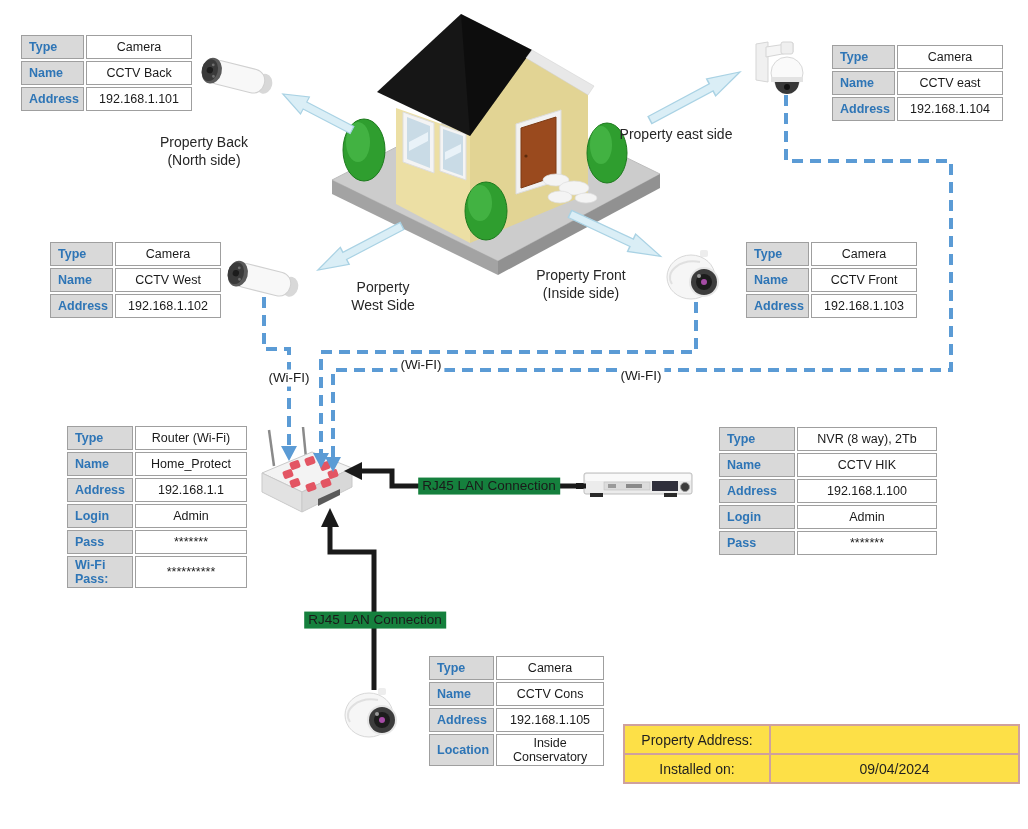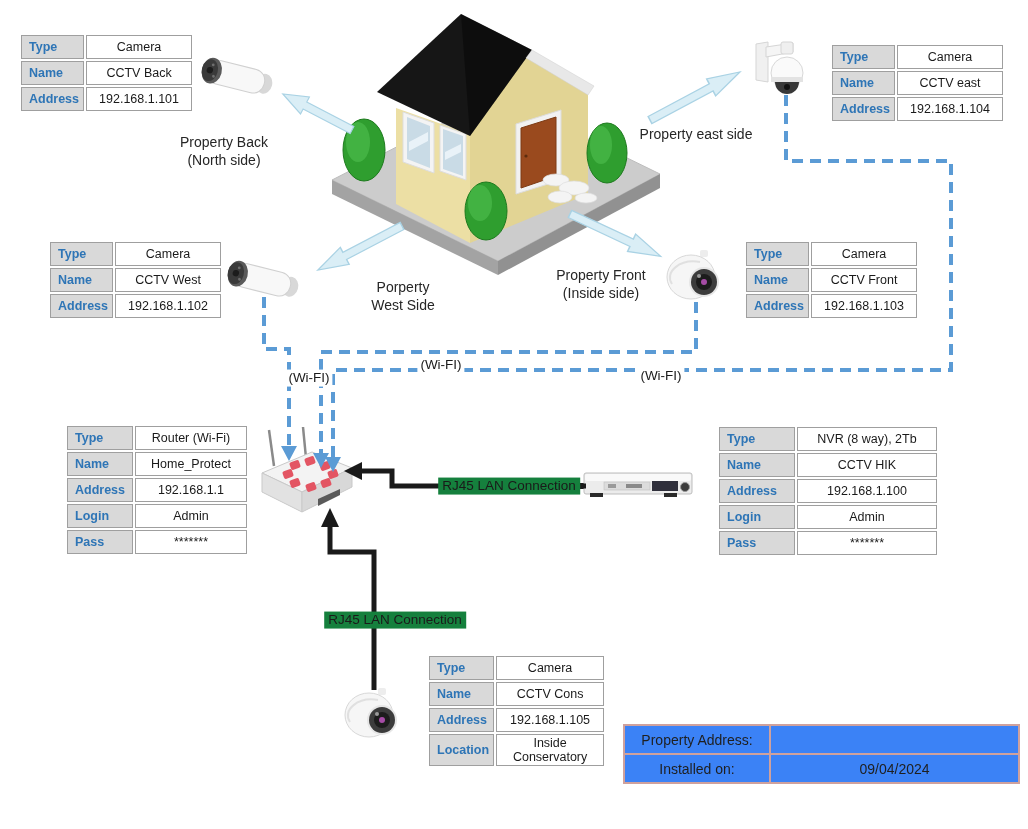--- a/index.html
+++ b/index.html
@@ -11,26 +11,26 @@
   .dev-table{position:absolute;border-spacing:2px;border-collapse:separate;
              table-layout:fixed;font-size:12.5px;}
   .dev-table td{border:1px solid #9f9f9f;height:20px;padding:1px 4px;
                 background:#fff;color:#1a1a1a;text-align:center;vertical-align:middle;
                 overflow:hidden;}
   .dev-table td.hdr{background:#d9d9d9;color:#2e75b6;font-weight:bold;
                     text-align:left;padding-left:7px;}
 
   
   .info-table{position:absolute;border-collapse:collapse;font-size:14px;}
-  .info-table td{border:2px solid #cfa19d;background:#3b82f6;height:27px;
+  .info-table td{border:2px solid #cfa19d;background:#fde047;height:27px;
                  text-align:center;vertical-align:middle;color:#1f1f1f;padding:0 8px;}
 
   
   .lbl{position:absolute;transform:translate(-50%,-50%);text-align:center;
-       color:#262626;font-size:14px;line-height:1.25;white-space:nowrap;margin-left:20px;}
+       color:#262626;font-size:14px;line-height:1.25;white-space:nowrap;}
   .wifi-lbl{background:#fff;padding:0 3px;font-size:13.5px;color:#1a1a1a;}
   .lan-lbl{background:#15803d;padding:0 4px;font-size:13.5px;color:#1a1a1a;}
 </style>
 </head>
 <body>
 
 <div id="canvas">
 
 <svg id="bg-svg" width="1028" height="829" viewBox="0 0 1028 829">
   <defs>
@@ -312,20 +312,24 @@
           <td>192.168.1.1</td>
         </tr>
   <tr>
           <td class="hdr">Login</td>
           <td>Admin</td>
         </tr>
   <tr>
           <td class="hdr">Pass</td>
           <td>*******</td>
         </tr>
+  <tr>
+          <td class="hdr">Wi-Fi Pass:</td>
+          <td>**********</td>
+        </tr>
 </tbody>
     </table>
 
 <table class="dev-table" style="left:717px;top:425px">
   <colgroup>
         <col style="width:76px">
         <col style="width:140px">
       </colgroup>
   <tbody>
         <tr>

